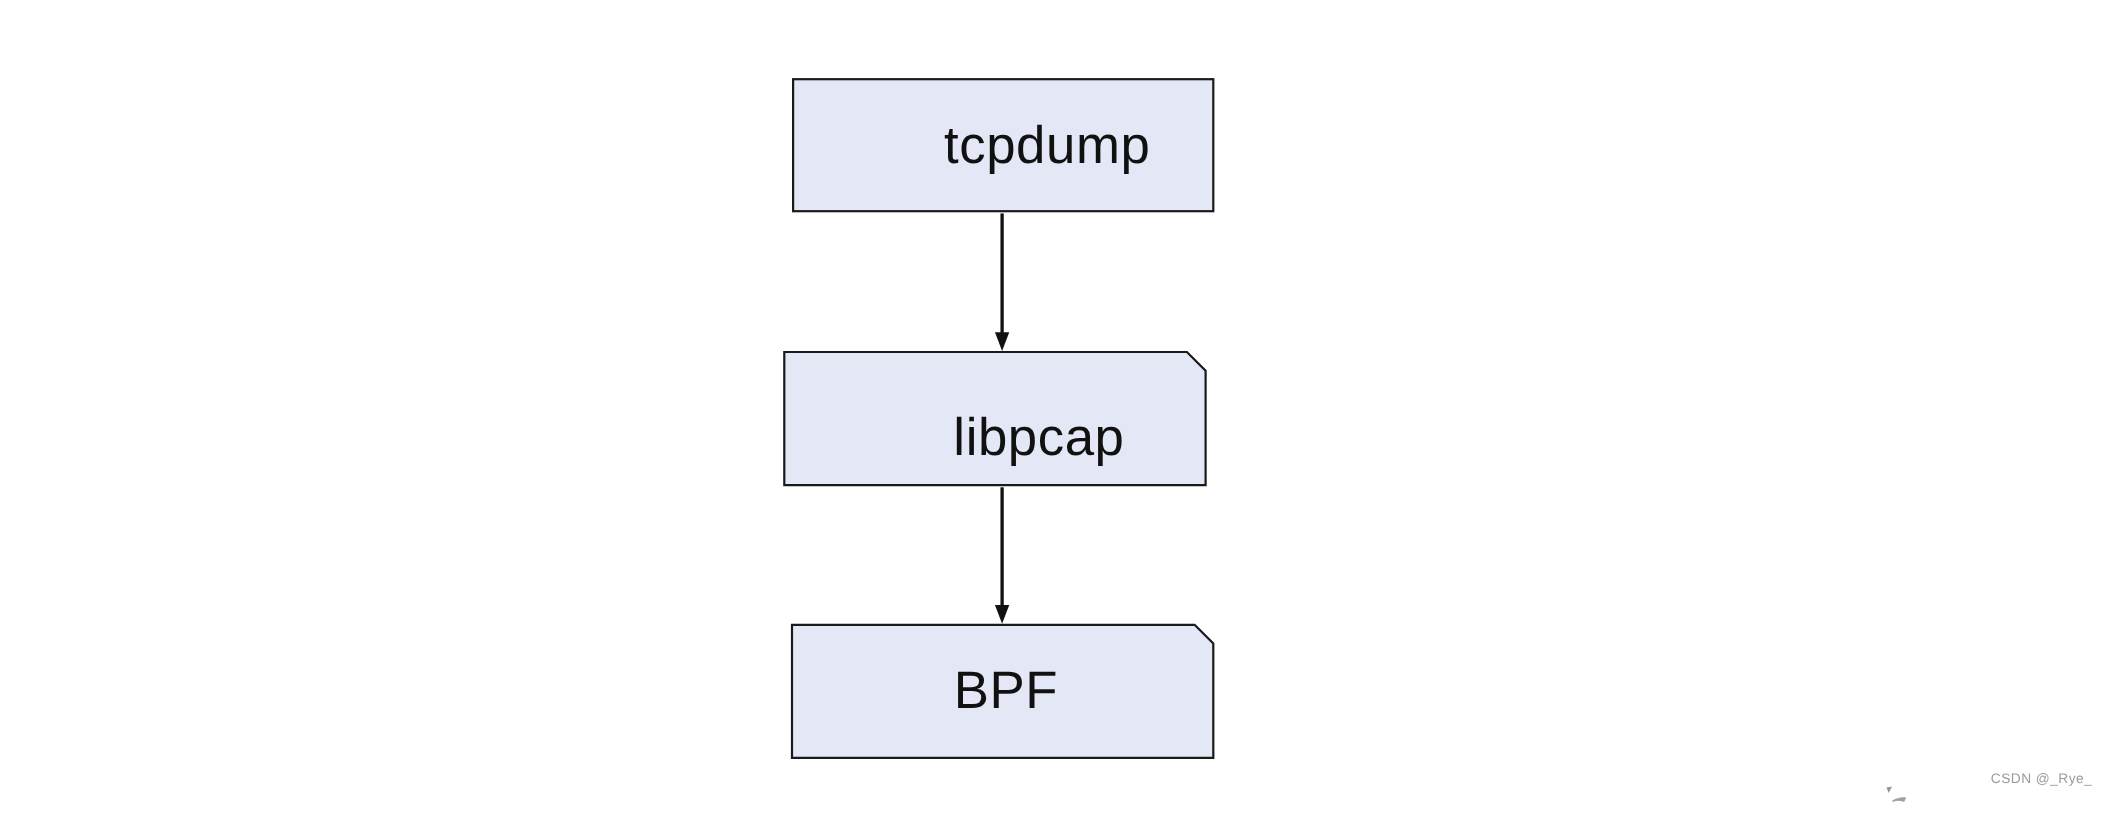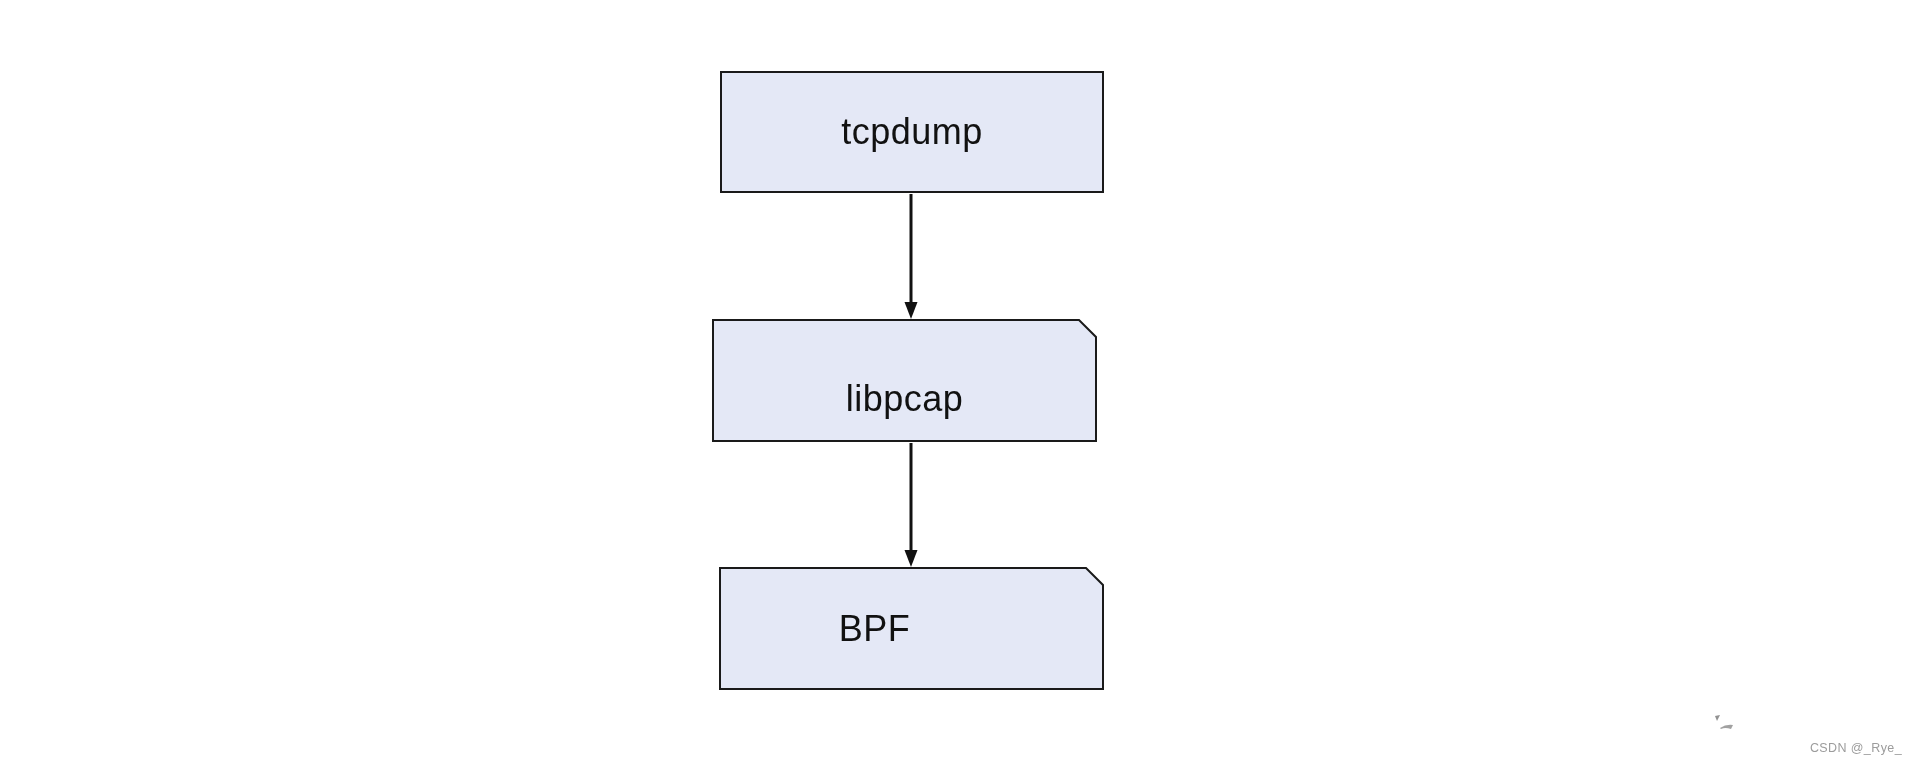--- a/index.html
+++ b/index.html
@@ -32,28 +32,29 @@
   }
   .edge-head {
     fill: #111111;
     stroke: none;
   }
   .node-label {
     position: absolute;
     display: flex;
     align-items: center;
     justify-content: center;
-    font-size: 36px;
+    font-size: 48px;
     color: #111111;
     letter-spacing: 0.5px;
     user-select: none;
+    padding-left: 40px;
   }
   .watermark {
     position: absolute;
-    top: 741px;
+    top: 701px;
     right: 13px;
     font-size: 12.5px;
     color: #9c9c9c;
     letter-spacing: 0.4px;
   }
   .corner-mark {
     position: absolute;
     left: 1712px;
     top: 714px;
   }

